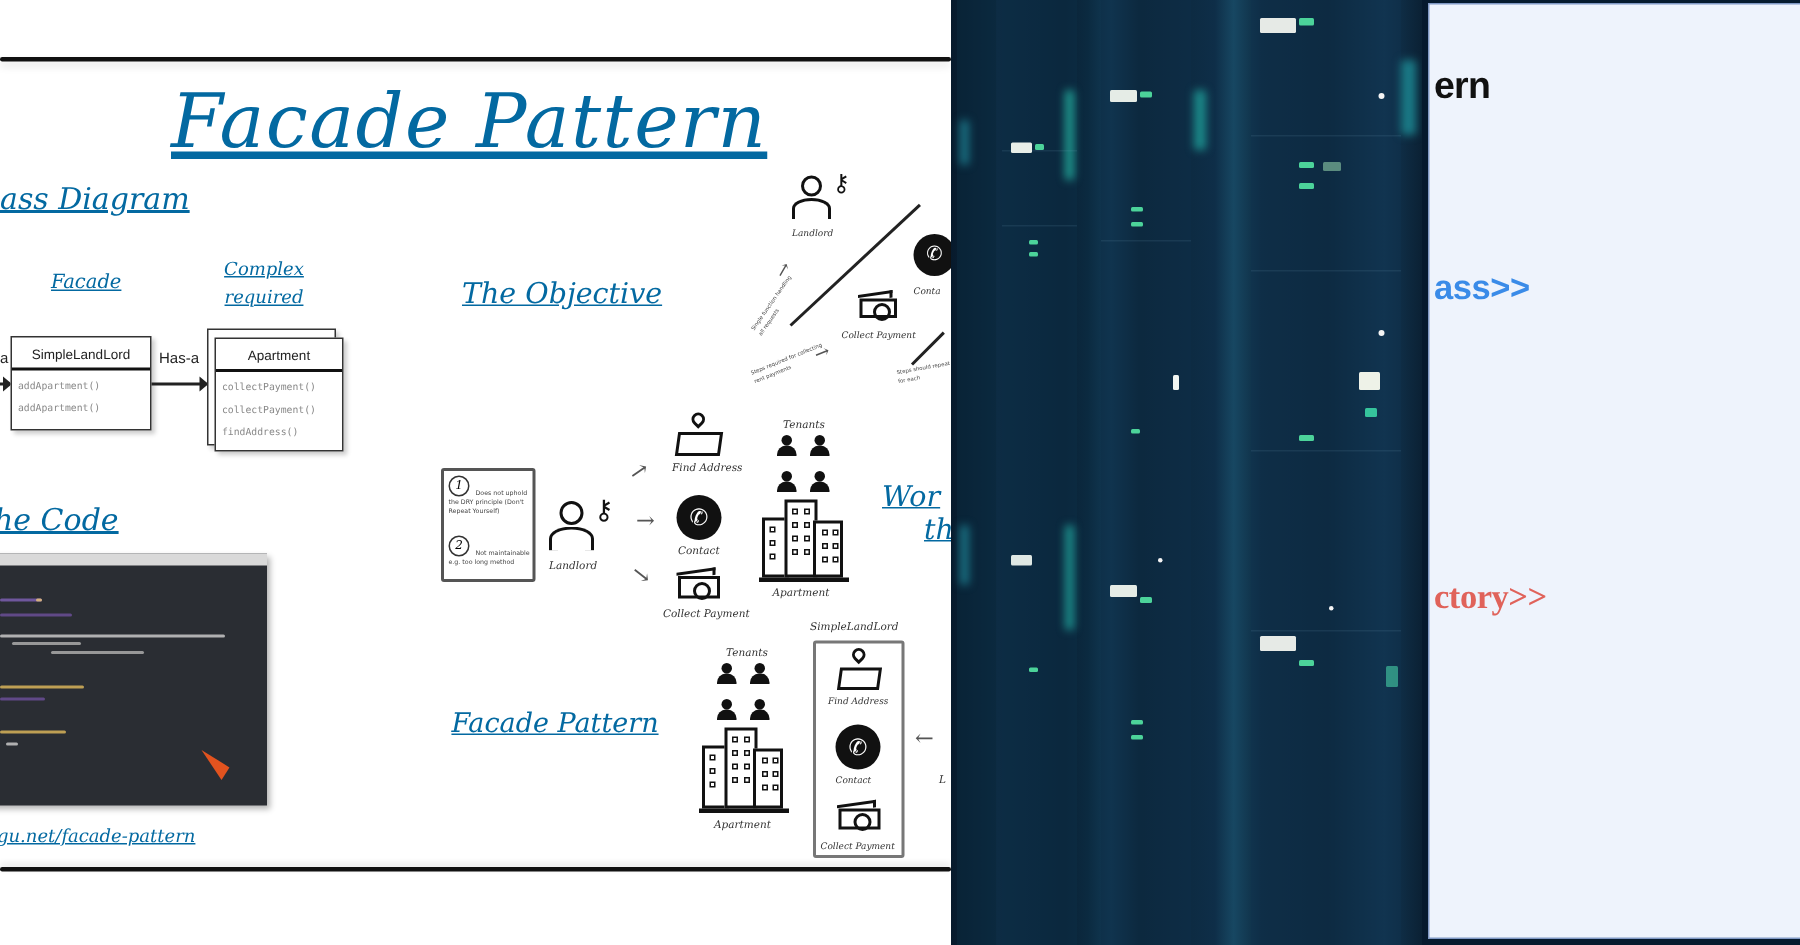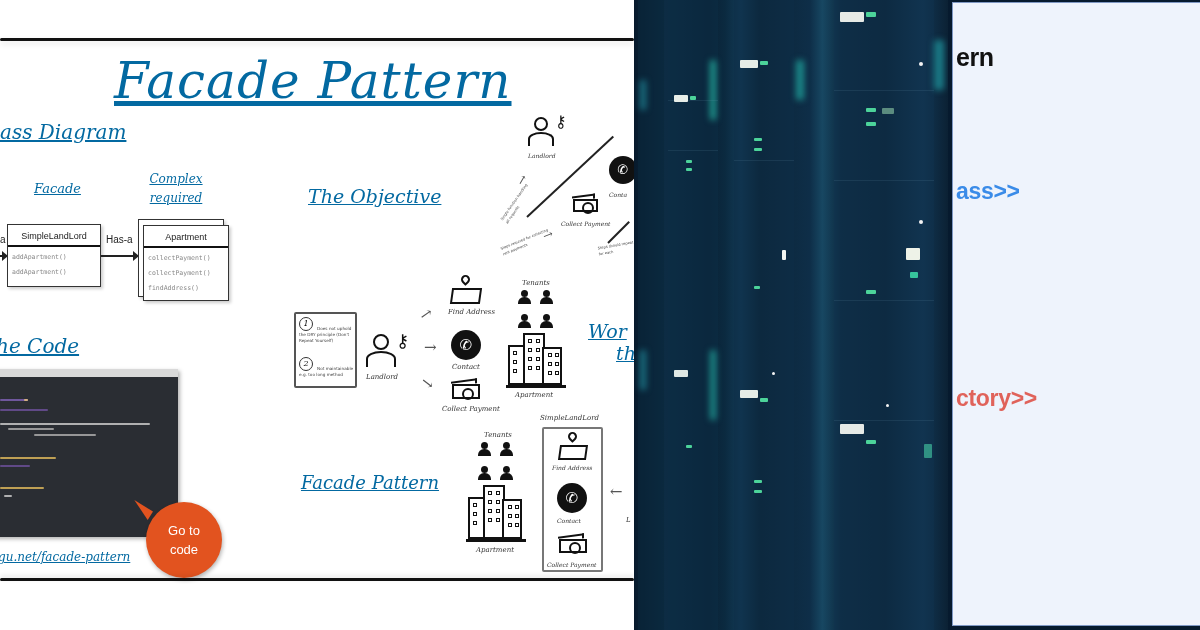--- a/index.html
+++ b/index.html
@@ -76,21 +76,21 @@
   .rack-col { position: absolute; top: 0; height: 630px; }
   .rack-glow { position: absolute; border-radius: 2px; filter: blur(3px); }
   .rack-slot { position: absolute; height: 1px; background: rgba(120,170,200,0.12); }
   .led { position: absolute; border-radius: 1px; }
 
   
   .panel-text { position: absolute; left: 948px; top: 0; width: 252px; height: 630px; background: #061a2e; }
   .text-card { position: absolute; left: 4px; top: 2px; width: 280px; height: 624px; background: #eef3fc; border: 1px solid #7f98c4; }
   .txt-heading { position: absolute; left: 3px; top: 40px; font-family: "Liberation Sans", sans-serif; font-weight: bold; font-size: 25px; color: #111; letter-spacing: -0.5px; }
   .txt-link-blue { position: absolute; left: 3px; top: 175px; font-family: "Liberation Sans", sans-serif; font-weight: bold; font-size: 23px; color: #3a8be8; cursor: pointer; letter-spacing: -0.3px; }
-  .txt-link-red { position: absolute; left: 3px; top: 382px; font-family: Liberation Sans, sans-serif; font-weight: bold; font-size: 23px; color: #e0625a; cursor: pointer; letter-spacing: -0.3px; }
+  .txt-link-red { position: absolute; left: 3px; top: 382px; font-family: Liberation Serif, serif; font-weight: bold; font-size: 23px; color: #e0625a; cursor: pointer; letter-spacing: -0.3px; }
 </style>
 </head>
 <body>
 
 <div class="panel-slide">
   <div class="top-rule"></div>
 
   <div class="slide-title hand">Facade Pattern</div>
 
   <div class="class-diagram-title hand">ass Diagram</div>
@@ -127,24 +127,20 @@
     <div class="code-line" style="left:6px; top:32px; width:48px; background:#6a4f96;"></div>
     <div class="code-line" style="left:6px; top:46px; width:150px; background:#c8c8c8;"></div>
     <div class="code-line" style="left:14px; top:51px; width:46px; background:#aaaaaa;"></div>
     <div class="code-line" style="left:40px; top:57px; width:62px; background:#aaaaaa;"></div>
     <div class="code-line" style="left:6px; top:80px; width:56px; background:#d8b45a;"></div>
     <div class="code-line" style="left:6px; top:88px; width:30px; background:#6a4f96;"></div>
     <div class="code-line" style="left:6px; top:110px; width:44px; background:#d8b45a;"></div>
     <div class="code-line" style="left:10px; top:118px; width:8px; background:#c8c8c8;"></div>
   </div>
   <div class="go-code-tail"></div>
-  <div class="go-code-bubble">
-    <div>Go to</div>
-    <div>code</div>
-  </div>
   <div class="code-url hand">gu.net/facade-pattern</div>
 
   <div class="objective-title hand">The Objective</div>
 
   <div class="problems-note">
     <div class="num-circle" style="left:3px; top:3px;">1</div>
     <div class="tiny-note" style="left:3px; top:12px; width:55px; text-indent:18px;">Does not uphold the DRY principle (Don't Repeat Yourself)</div>
     <div class="num-circle" style="left:3px; top:43px;">2</div>
     <div class="tiny-note" style="left:3px; top:52px; width:55px; text-indent:18px;">Not maintainable e.g. too long method</div>
   </div>

